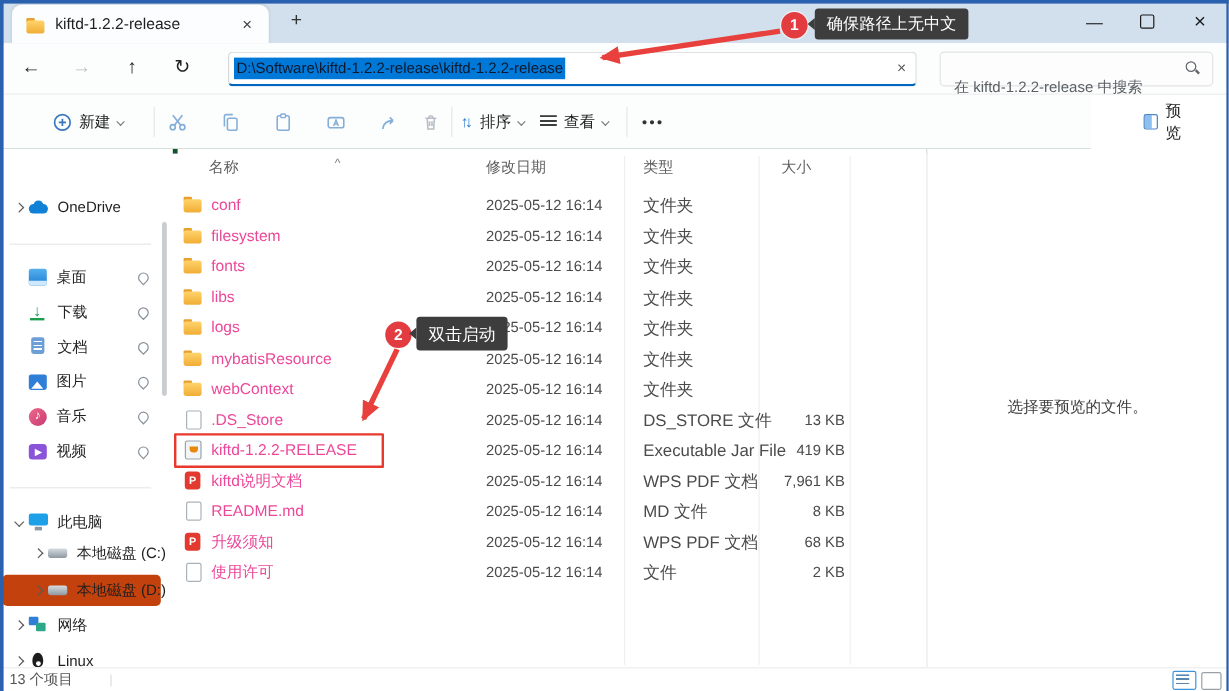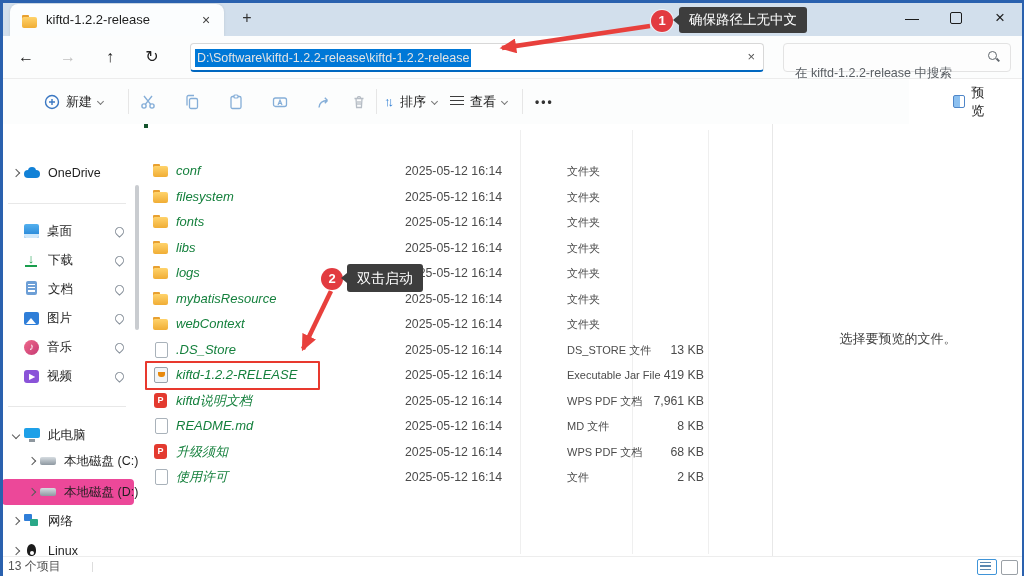--- a/index.html
+++ b/index.html
@@ -20,21 +20,21 @@
   .wctrls{position:absolute;right:2px;top:0;height:36px;display:flex;z-index:41;}
   .wbtn{width:44px;height:36px;display:flex;align-items:center;justify-content:center;color:#1b1b1b;font-size:14px;}
   .maxbox{width:10px;height:10px;border:1.3px solid #1b1b1b;border-radius:2px;}
   .wbtn.close{font-size:17px;}
 
   
   .navbar{position:absolute;left:0;top:36px;width:1024px;height:42px;background:#fcfdfd;border-bottom:1px solid #ececec;}
   .navbtn{position:absolute;top:0;width:28px;height:42px;text-align:center;line-height:42px;font-size:16px;color:#222;}
   .navbtn.dis{color:#c0c0c0;}
   .addr{position:absolute;left:190px;top:7px;width:572px;height:26px;background:#fff;border:1px solid #d8d8d8;border-bottom:2px solid #0067c0;border-radius:4px;line-height:26px;}
-  .addr .sel{margin-left:4px;background:#0078d7;color:#e5e5e5;font-size:12.5px;padding:2px 2px;}
+  .addr .sel{margin-left:4px;background:#0078d7;color:#0f172a;font-size:12.5px;padding:2px 2px;}
   .addr .clear{position:absolute;right:8px;top:0;line-height:26px;font-size:13px;color:#555;}
   .search{position:absolute;left:783px;top:7px;width:226px;height:27px;background:#fdfdfd;border:1px solid #e3e3e3;border-radius:4px;}
   .search .stext{position:absolute;left:11px;top:16px;line-height:27px;font-size:12.5px;color:#5a5f64;}
   .mag{position:absolute;right:10px;top:7px;width:12px;height:12px;}
   .mag::before{content:"";position:absolute;left:0;top:0;width:7px;height:7px;border:1.5px solid #60666c;border-radius:50%;}
   .mag::after{content:"";position:absolute;left:8px;top:8px;width:4px;height:1.5px;background:#60666c;transform:rotate(45deg);}
 
   
   .toolbar{position:absolute;left:0;top:79px;width:909px;height:45px;background:#fcfdfd;border-bottom:4px solid #14532d;}
   .tgroup{position:absolute;top:0;height:45px;display:flex;align-items:center;gap:6px;font-size:13px;color:#1f1f1f;}
@@ -45,21 +45,21 @@
   .moredots{font-size:12px;font-weight:bold;color:#333;letter-spacing:2px;}
   .pvico{width:15px;height:11px;border:1.4px solid #4f86c8;border-radius:2px;background:linear-gradient(90deg,#8cc0f0 0 6px,#fff 6px);}
   .chev{width:5px;height:5px;border-right:1.4px solid #5a5a5a;border-bottom:1.4px solid #5a5a5a;display:inline-block;}
   .chev.r{transform:rotate(-45deg);}
   .chev.d{transform:rotate(45deg);}
   .chev.sm{width:4px;height:4px;border-color:#777;}
 
   
   .sidebar{position:absolute;left:0;top:124px;width:144px;height:432px;background:#fff;}
   .srow{position:absolute;left:2px;width:132px;height:26px;display:flex;align-items:center;border-radius:4px;}
-  .srow.selrow{background:#ec4899;}
+  .srow.selrow{background:#c2410c;}
   .srow .cwrap{width:16px;display:flex;justify-content:center;flex:none;margin-left:6px;}
   .srow.noc .cwrap{visibility:hidden;}
   .srow .slabel{font-size:12.5px;color:#1f1f1f;margin-left:8px;white-space:nowrap;}
   .srow.ind{padding-left:16px;width:116px;}
   .pin{position:absolute;right:10px;top:9px;width:7px;height:7px;border:1.5px solid #87909a;border-radius:50% 50% 50% 0;transform:rotate(-45deg);}
   .sdiv{position:absolute;left:8px;width:118px;height:1px;background:#e8e8e8;}
   .sscroll{position:absolute;left:135px;top:61px;width:4px;height:145px;background:#c9ccd0;border-radius:2px;}
 
   
   .ic{position:relative;width:16px;height:16px;flex:none;display:inline-block;}
@@ -94,23 +94,23 @@
   .ic[data-icon="linux-icon"]::before{content:"";position:absolute;left:6px;top:8px;width:4px;height:4px;background:#fff;border-radius:50%;z-index:1;}
 
   
   .filearea{position:absolute;left:148px;top:124px;width:624px;height:432px;background:#fff;}
   .fhead{position:absolute;left:0;top:0;width:624px;height:28px;font-size:12.5px;color:#5f5f5f;}
   .fhead span{position:absolute;top:7px;}
   .sortcaret{position:absolute;left:131px;top:-3px;font-size:10px;color:#777;}
   .colline{position:absolute;top:6px;width:1px;height:424px;background:#efefef;}
   .frow{position:absolute;left:0;width:620px;height:24px;}
   .frow .ic{position:absolute;left:5px;top:4px;}
-  .fname{position:absolute;left:28px;top:0;line-height:24px;font-size:13px;color:#15803d;white-space:nowrap;font-style:italic;}
+  .fname{position:absolute;left:28px;top:0;line-height:24px;font-size:13px;color:#ec4899;white-space:nowrap;}
   .fdate{position:absolute;left:257px;top:0;line-height:24px;font-size:12.3px;color:#4b4b4b;text-align:center;}
-  .ftype{position:absolute;left:388px;top:0;line-height:24px;font-size:11px;color:#4b4b4b;white-space:nowrap;margin-left:31px;}
+  .ftype{position:absolute;left:388px;top:0;line-height:24px;font-size:14px;color:#4b4b4b;white-space:nowrap;}
   .fsize{position:absolute;left:476px;top:0;width:80px;text-align:right;line-height:24px;font-size:12.3px;color:#4b4b4b;}
 
   
   .preview{position:absolute;left:772px;top:124px;width:250px;height:432px;border-left:1px solid #e8e8e8;background:#fff;}
   .pvtext{position:absolute;left:0;top:206px;width:100%;text-align:center;font-size:13px;color:#3f3f3f;}
 
   
   .statusbar{position:absolute;left:0;top:556px;width:1024px;height:20px;background:#fff;border-top:1px solid #ededed;}
   .scount{position:absolute;left:8px;top:0;line-height:19px;font-size:12px;color:#555;}
   .sbdiv{position:absolute;left:92px;top:5px;width:1px;height:10px;background:#ddd;}
@@ -325,20 +325,27 @@
       <span class="ic" data-icon="linux-icon"></span>
       <span class="slabel">Linux</span>
     </div>
     <div class="sscroll"></div>
   </div>
 
   <div class="filearea">
     <div class="colline" style="left:372px"></div>
     <div class="colline" style="left:484px"></div>
     <div class="colline" style="left:560px"></div>
+    <div class="fhead">
+      <span style="left:26px">名称</span>
+      <span class="sortcaret">^</span>
+      <span style="left:257px">修改日期</span>
+      <span style="left:388px">类型</span>
+      <span style="left:503px">大小</span>
+    </div>
 
     <div class="frow" style="top:35px">
       <span class="ic" data-icon="folder-icon"></span>
       <span class="fname">conf</span>
         <span class="fdate">2025-05-12 16:14</span>
         <span class="ftype">文件夹</span>
         <span class="fsize"></span>
     </div>
     <div class="frow" style="top:61px">
       <span class="ic" data-icon="folder-icon"></span>

